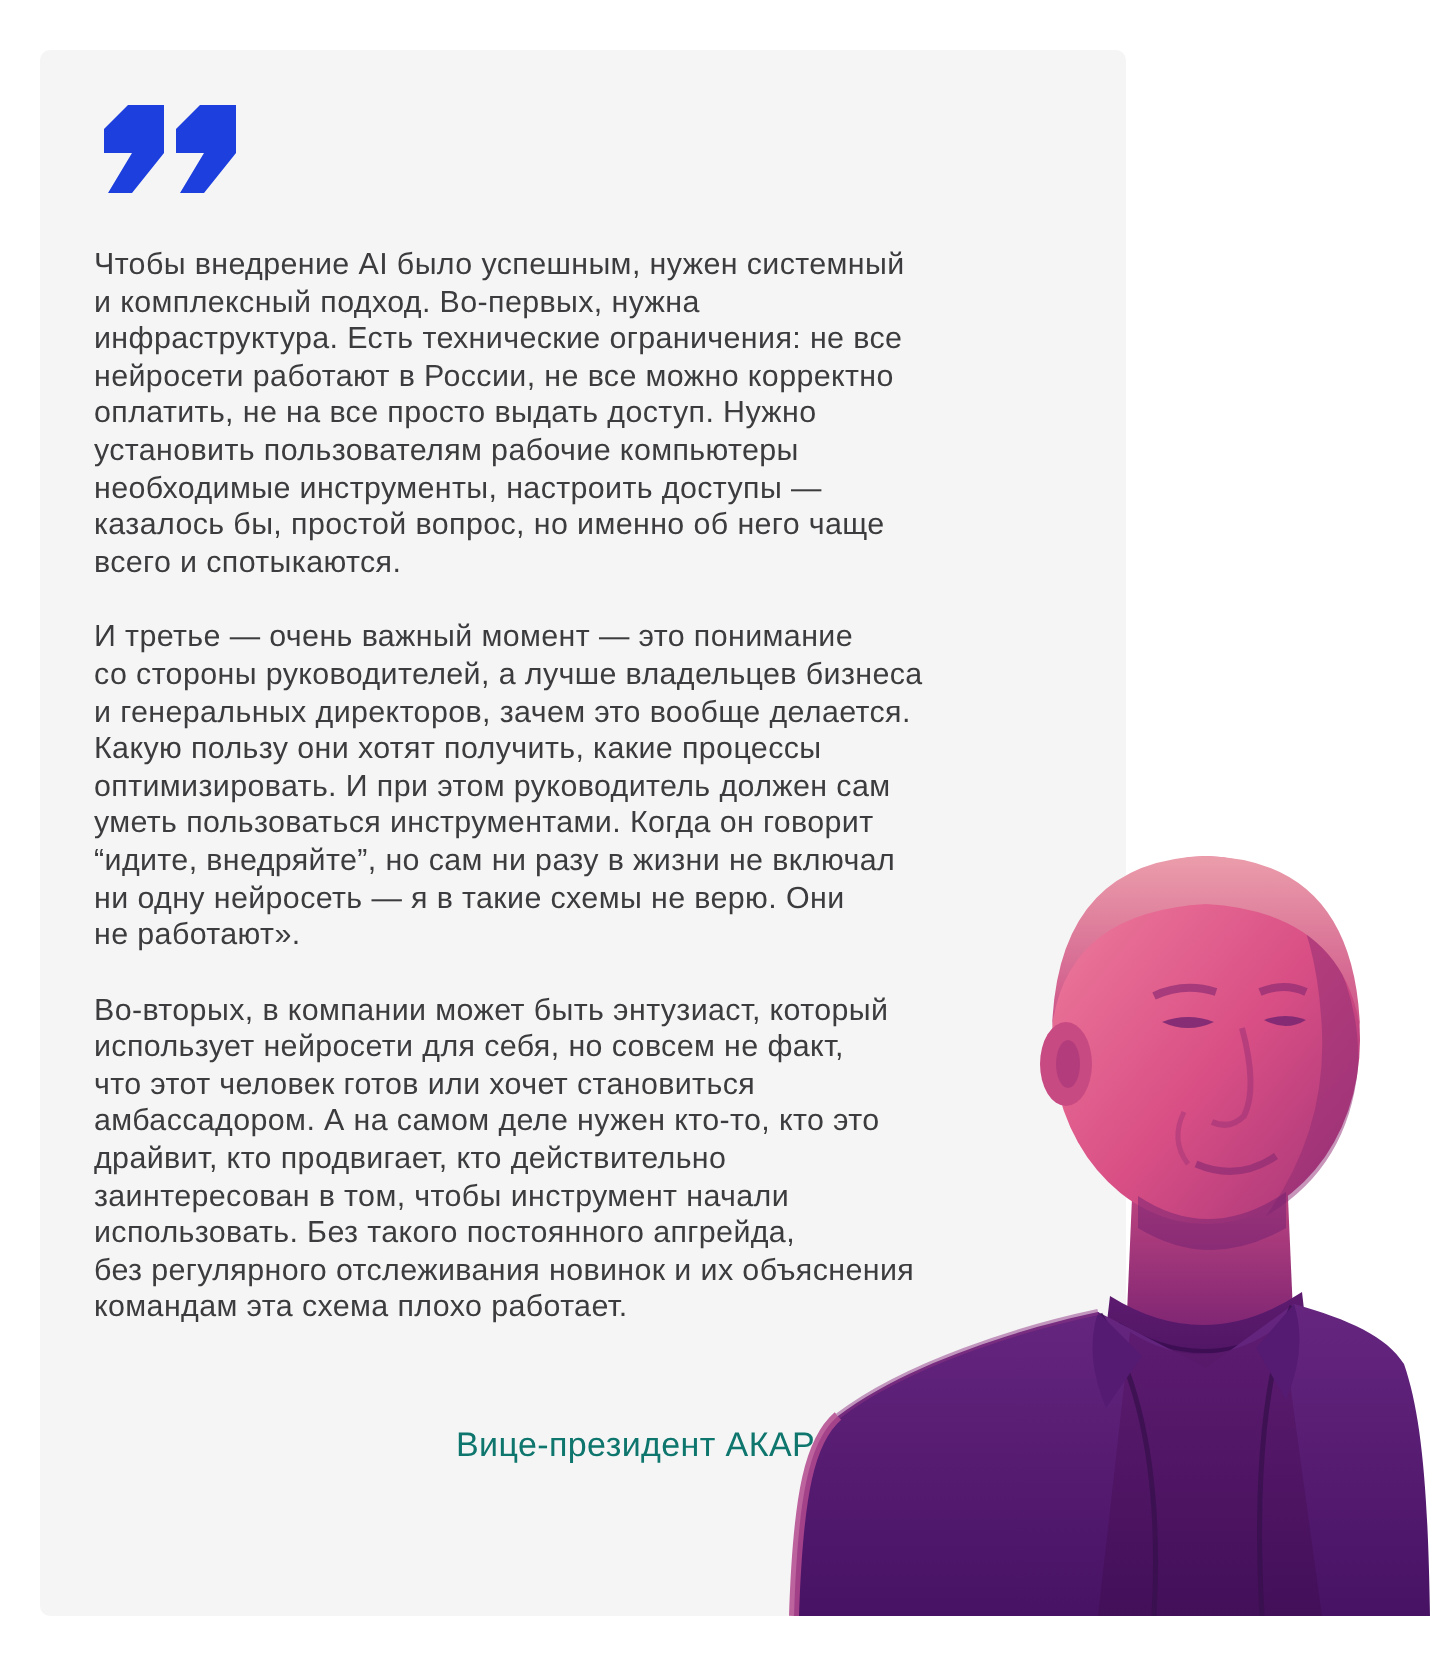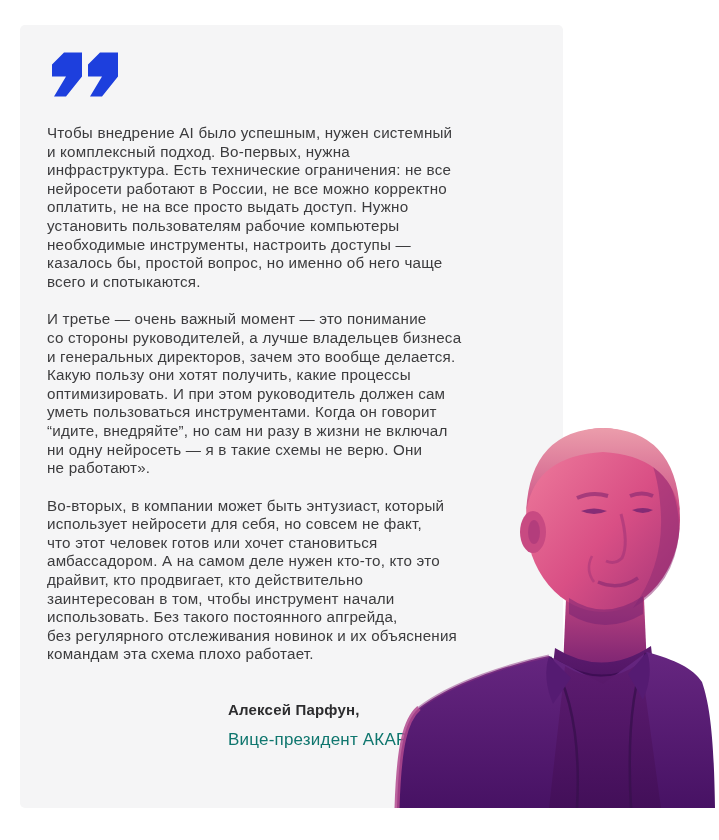--- a/index.html
+++ b/index.html
@@ -105,21 +105,20 @@
 что этот человек готов или хочет становиться
 амбассадором. А на самом деле нужен кто-то, кто это
 драйвит, кто продвигает, кто действительно
 заинтересован в том, чтобы инструмент начали
 использовать. Без такого постоянного апгрейда,
 без регулярного отслеживания новинок и их объяснения
 командам эта схема плохо работает.</p>
     </div>
 
     <div class="attribution">
-      <div class="name">Алексей Парфун,</div>
       <div class="role">Вице-президент АКАР</div>
     </div>
 
   </div>
 
   <div class="portrait">
     <svg width="322" height="392" viewBox="0 0 322 392" aria-hidden="true">
       <defs>
         <linearGradient id="gFace" x1="0" y1="0" x2="1" y2="1">
           <stop offset="0" stop-color="#f0809e"></stop>

